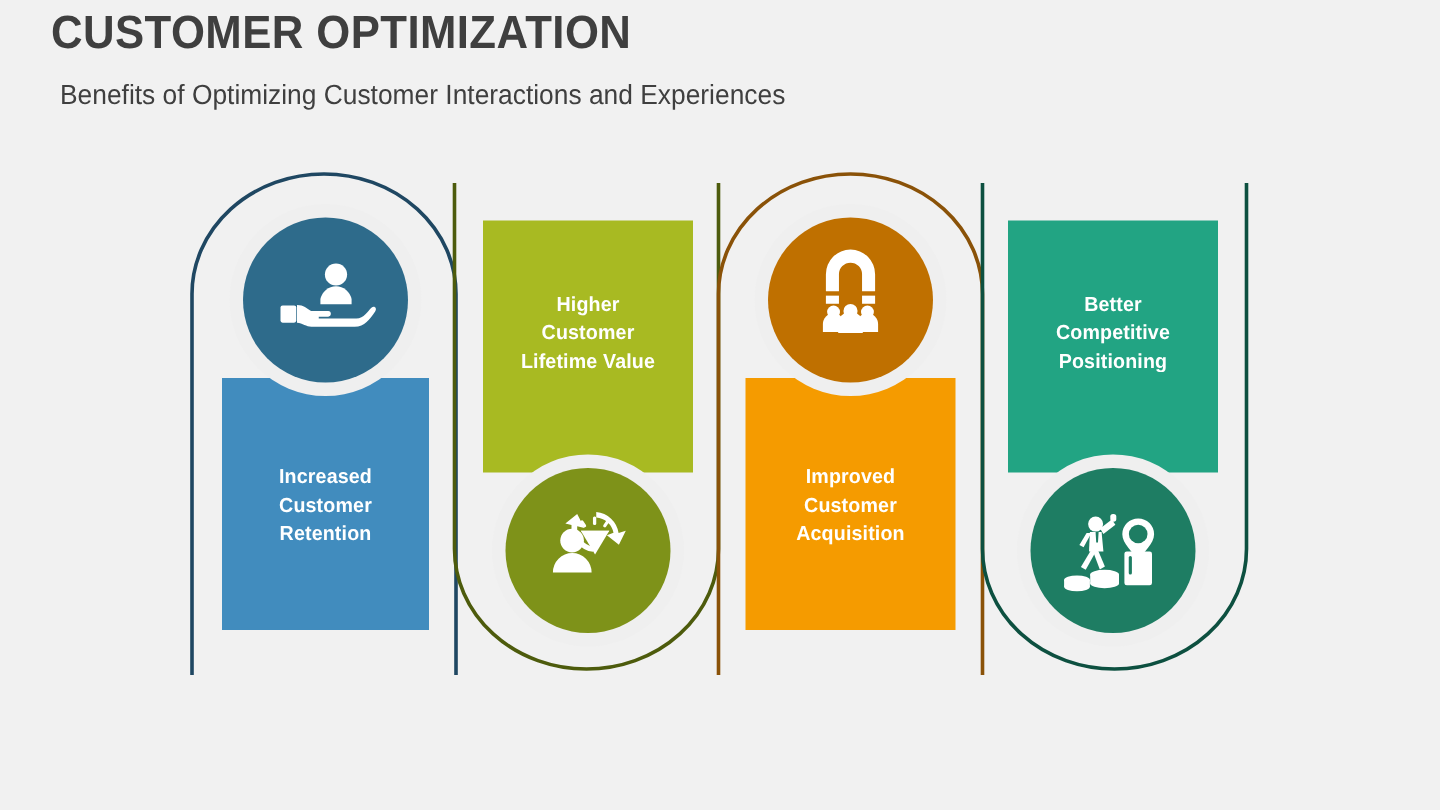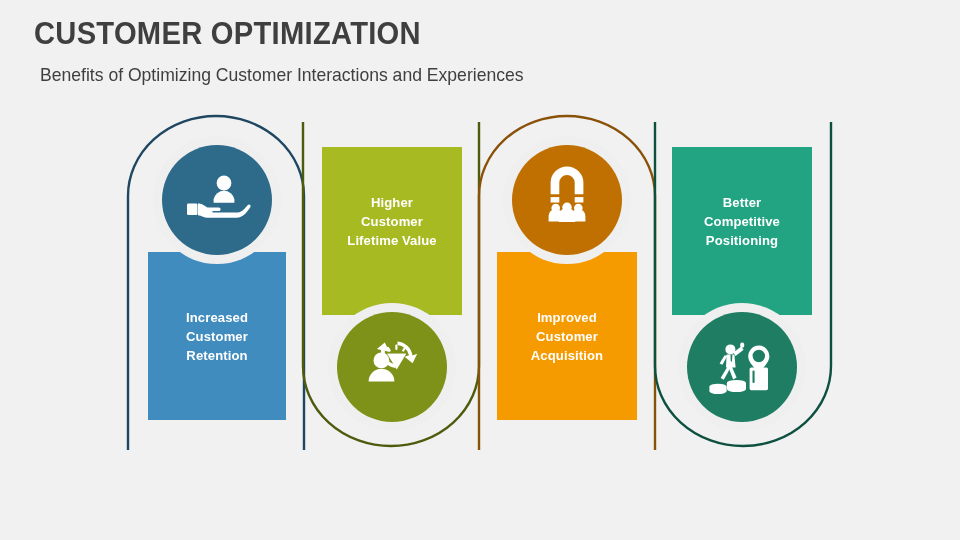--- a/index.html
+++ b/index.html
@@ -12,21 +12,21 @@
     background: #f1f1f1;
     font-family: "Liberation Sans", sans-serif;
     overflow: hidden;
     position: relative;
   }
 
   
   #header {
     position: absolute;
     left: 34px;
-    top: 16px;
+    top: 4px;
     width: 880px;
   }
   #slide-title {
     font-family: "Liberation Sans Narrow", "Liberation Sans", sans-serif;
     font-size: 31px;
     font-weight: bold;
     color: #3f3f3f;
     letter-spacing: 0.3px;
     line-height: 1.15;
     margin: 0;

